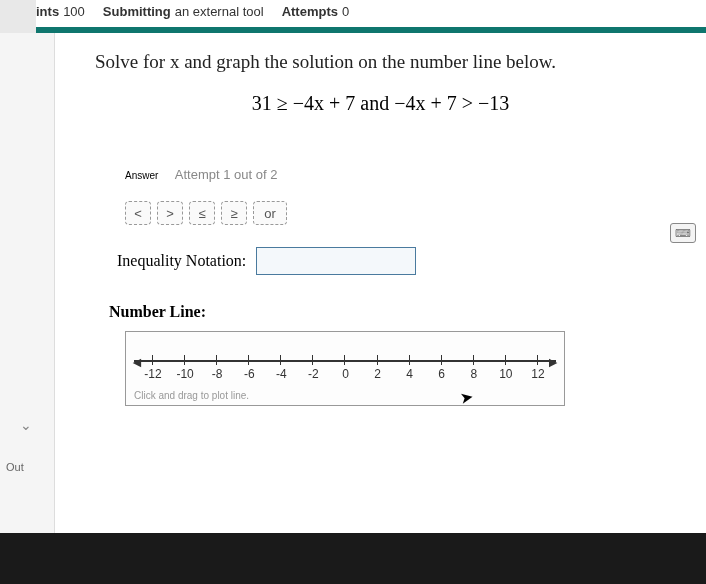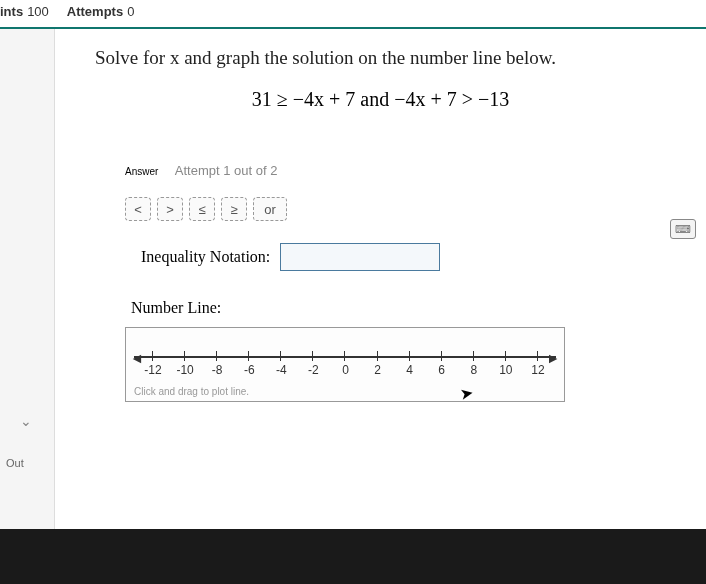--- a/index.html
+++ b/index.html
@@ -6,25 +6,26 @@
 body {
   font-family: Arial, sans-serif;
   background: #e8e8e8;
   width: 706px;
   height: 584px;
   overflow: hidden;
 }
 .topbar {
   background: #fff;
   padding: 4px 0 8px 0;
-  border-bottom: 2px solid #0f766e;
+  border-bottom: 6px solid #0f766e;
   font-size: 13px;
   color: #333;
   display: flex;
   gap: 18px;
+  margin-left: 36px;
 }
 .topbar .label { font-weight: bold; }
 .topbar .val { font-weight: normal; margin-left: 4px; }
 .main {
   display: flex;
 }
 .leftcol {
   width: 55px;
   min-height: 500px;
   background: #f5f5f5;
@@ -83,33 +84,33 @@
   display: flex;
   align-items: center;
   justify-content: center;
   font-size: 13px;
   color: #555;
   background: #fafafa;
   cursor: pointer;
 }
 .sym.wide { width: 34px; }
 .field-row {
-  margin-left: 46px;
+  margin-left: 22px;
   display: flex;
   align-items: center;
   margin-bottom: 28px;
 }
 .field-lbl { font-family: Georgia, serif; font-size: 16px; margin-right: 10px; }
 .field-input {
   border: 1px solid #4a7a9e;
   width: 160px;
   height: 28px;
   background: #f4f8fb;
 }
-.nl-row { margin-left: 36px; margin-bottom: 10px; }
+.nl-row { margin-left: 14px; margin-bottom: 10px; font-weight: bold; }
 .nl-box {
   margin-left: 30px;
   border: 1px solid #999;
   width: 440px;
   padding: 18px 8px 4px 8px;
   background: #fdfdfd;
 }
 .numberline {
   position: relative;
   height: 40px;
@@ -151,20 +152,21 @@
   font-size: 16px;
   color: #000;
   transform: rotate(-10deg);
 }
 </style>
 </head>
 <body>
 
 <div class="topbar">
   <div><span class="label">ints</span><span class="val">100</span></div>
+  <div><span class="label">Submitting</span><span class="val">an external tool</span></div>
   <div><span class="label">Attempts</span><span class="val">0</span></div>
 </div>
 
 <div class="main">
   <div class="leftcol">
     <div class="chev">⌄</div>
     <div class="out">Out</div>
   </div>
   <div class="content">
     <div class="prompt">Solve for x and graph the solution on the number line below.</div>

